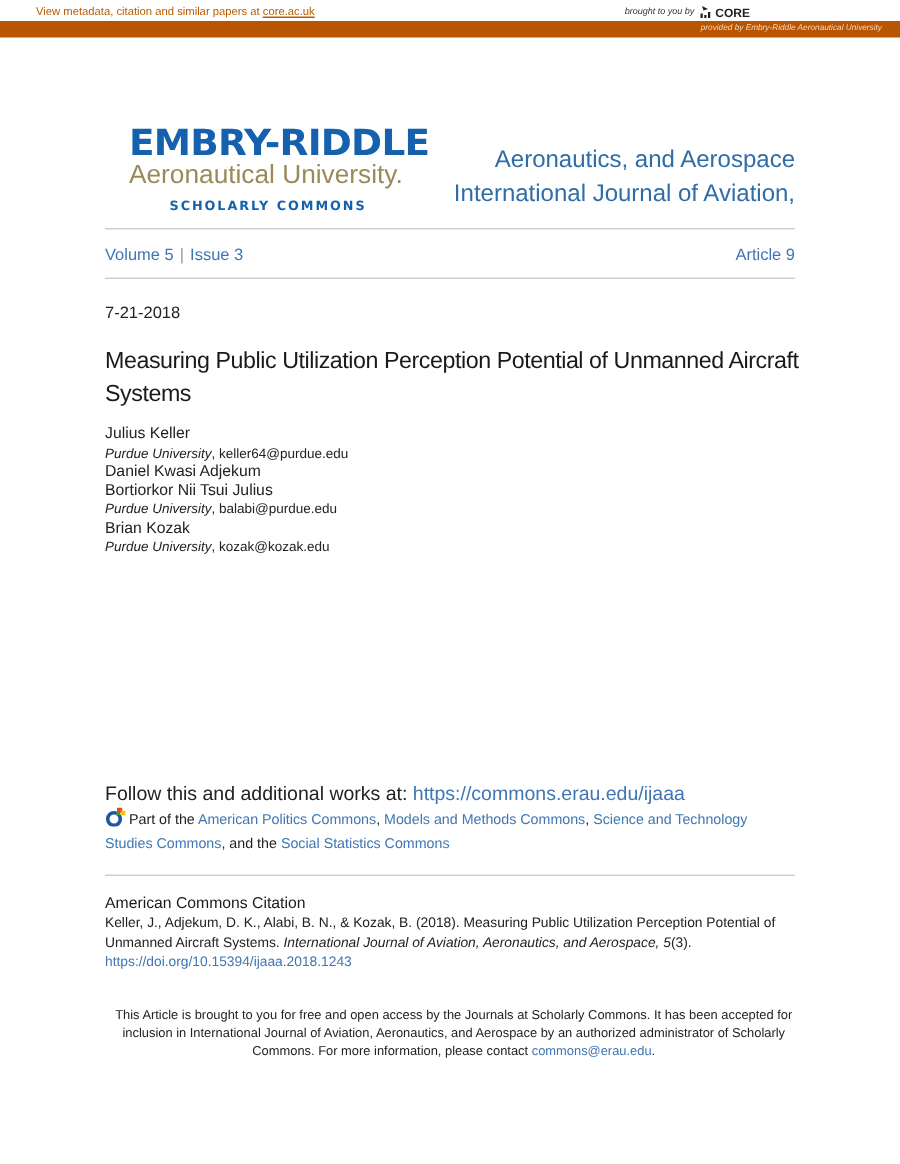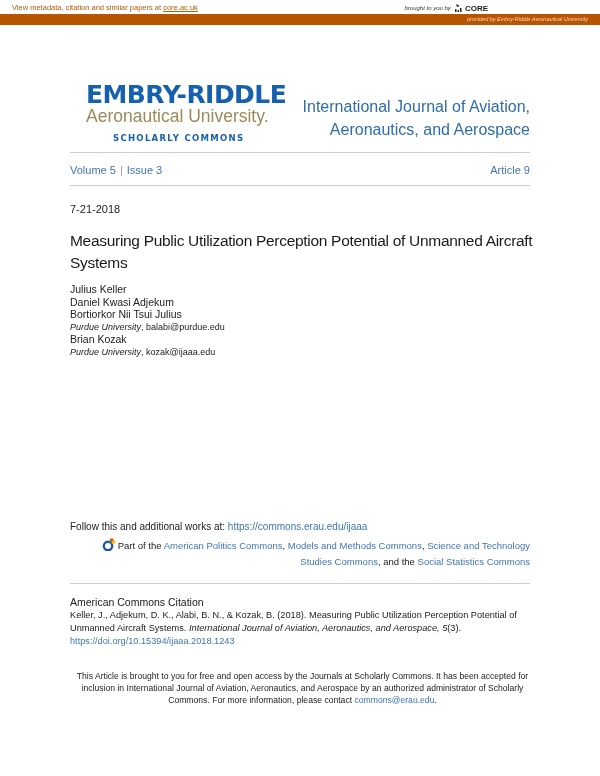--- a/index.html
+++ b/index.html
@@ -1,21 +1,21 @@
 <!DOCTYPE html>
 <html><head>
 <meta charset="utf-8">
 <style>
   html, body { margin: 0; padding: 0; }
   body {
     width: 600px; height: 776px; background: #ffffff; position: relative; overflow: hidden;
     font-family: "Liberation Sans", sans-serif; color: #222;
   }
   .core-top {
-    position: absolute; left: 4px; top: 0; width: 496px; height: 14px;
+    position: absolute; left: 16px; top: 0; width: 496px; height: 14px;
     font-size: 7.5px;
   }
   .core-top .left { position: absolute; left: 8px; top: 3px; color: #b85a00; }
   .core-top .left a { color: #b85a00; text-decoration: underline; }
   .core-top .right { position: absolute; right: 12px; top: 3px; color: #333; font-style: italic; font-size: 6px; display: flex; align-items: center; gap: 3px; text-align: center; }
   .core-top .right .core-logo { font-style: normal; font-weight: bold; font-size: 8px; color: #222; display:flex; align-items:center; gap:2px;}
   .core-bar {
     position: absolute; left: 0; top: 14px; width: 600px; height: 11px;
     background: #b95400;
   }
@@ -34,23 +34,23 @@
   .art { position: absolute; right: 70px; top: 164px; font-size: 11px; color: #3f76b3; }
   .date { position: absolute; left: 70px; top: 203px; font-size: 11px; color: #222; }
 
   .title { position: absolute; left: 70px; top: 230px; width: 470px; font-size: 15.5px; line-height: 22px; color: #1a1a1a; letter-spacing: -0.3px; }
 
   .authors { position: absolute; left: 70px; top: 283px; font-size: 10px; line-height: 12.5px; color: #222; }
   .authors .name { font-size: 10.5px; }
   .authors .aff { font-size: 9px; }
   .authors .aff i { font-style: italic; }
 
-  .follow { position: absolute; left: 70px; top: 521px; font-size: 10px; color: #222; }
+  .follow { position: absolute; left: 70px; top: 521px; font-size: 13px; color: #222; }
   .link { color: #3f76b3; }
-  .partof { position: absolute; left: 70px; top: 538px; width: 460px; font-size: 9.5px; line-height: 16px; color: #222; text-align: right; }
+  .partof { position: absolute; left: 70px; top: 538px; width: 460px; font-size: 9.5px; line-height: 16px; color: #222; }
   .net-icon { display: inline-block; width: 14px; height: 13px; vertical-align: -2px; margin-right: 2px; position: relative; }
 
   .citation-hr { top: 583px; }
   .cit-head { position: absolute; left: 70px; top: 596px; font-size: 10.5px; color: #1a1a1a; }
   .cit-body { position: absolute; left: 70px; top: 609px; width: 465px; font-size: 9.2px; line-height: 13px; color: #222; }
   .cit-body i { font-style: italic; }
 
   .footer { position: absolute; left: 70px; top: 670px; width: 465px; font-size: 8.6px; line-height: 12px; color: #222; text-align: center; }
 </style>
 </head>
@@ -75,42 +75,43 @@
   <span class="prov">provided by Embry-Riddle Aeronautical University</span>
 </div>
 
 <div class="logo">
   <div class="l1">EMBRY-RIDDLE</div>
   <div class="l2">Aeronautical University.</div>
   <div class="l3">SCHOLARLY COMMONS</div>
 </div>
 
 <div class="journal">
+  <div>Aeronautics, and Aerospace</div>
   <div>International Journal of Aviation,</div>
-  <div>Aeronautics, and Aerospace</div>
 </div>
 
 <div class="hr" style="top:152px"></div>
 <div class="vol">
   <span>Volume 5</span><span class="sep">|</span><span>Issue 3</span>
 </div>
 <div class="art">Article 9</div>
 <div class="hr" style="top:185px"></div>
 
 <div class="date">7-21-2018</div>
 
 <div class="title">Measuring Public Utilization Perception Potential of Unmanned Aircraft Systems</div>
 
 <div class="authors">
   <div class="name">Julius Keller</div>
+  <div class="aff"><i>Purdue University</i><span>, keller64@purdue.edu</span></div>
   <div class="name">Daniel Kwasi Adjekum</div>
   <div class="name">Bortiorkor Nii Tsui Julius</div>
   <div class="aff"><i>Purdue University</i><span>, balabi@purdue.edu</span></div>
   <div class="name">Brian Kozak</div>
-  <div class="aff"><i>Purdue University</i><span>, kozak@ijaaa.edu</span></div>
+  <div class="aff"><i>Purdue University</i><span>, kozak@kozak.edu</span></div>
 </div>
 
 <div class="follow">
   <span>Follow this and additional works at: </span><span class="link">https://commons.erau.edu/ijaaa</span>
 </div>
 
 <div class="partof">
   <span class="net-icon">
     <svg width="14" height="13" viewBox="0 0 14 13">
       <circle cx="6" cy="8" r="4.2" fill="none" stroke="#1f55a3" stroke-width="2.4"></circle>

